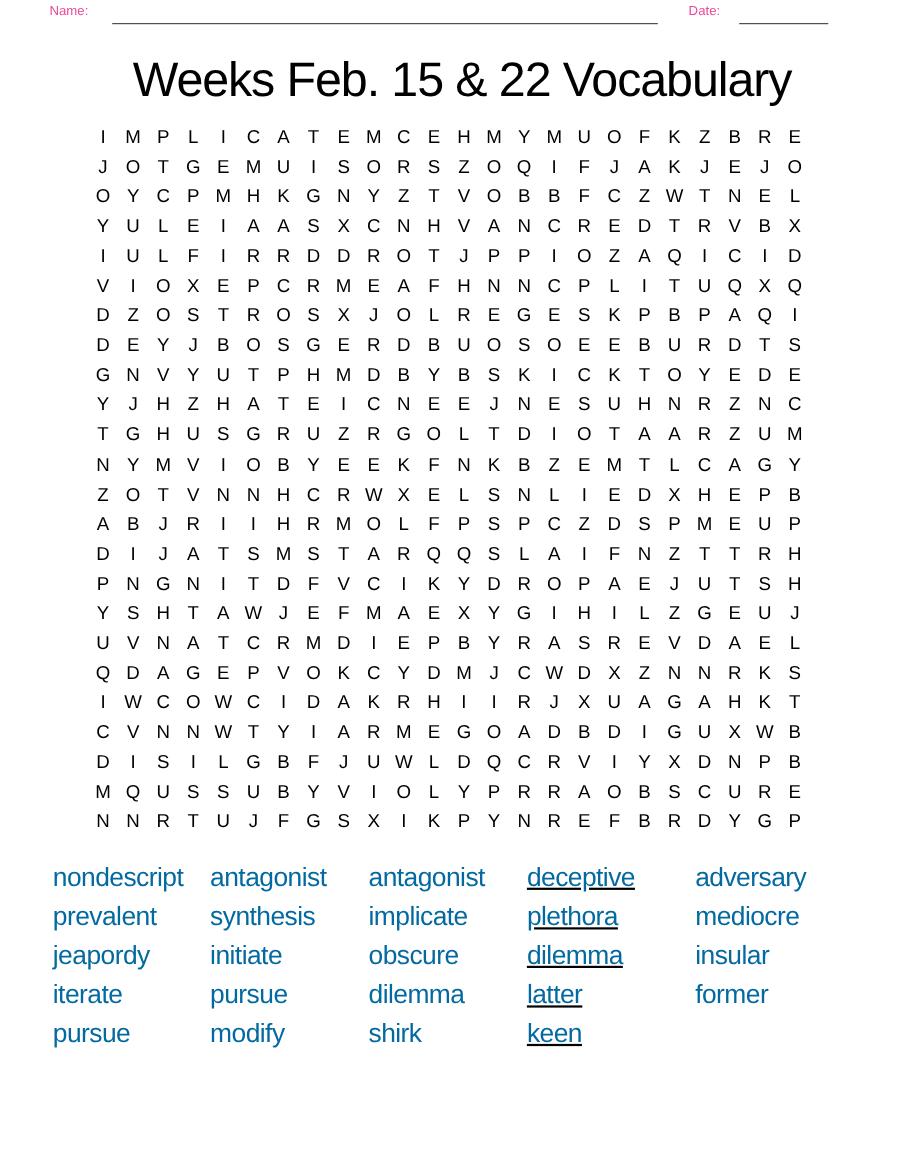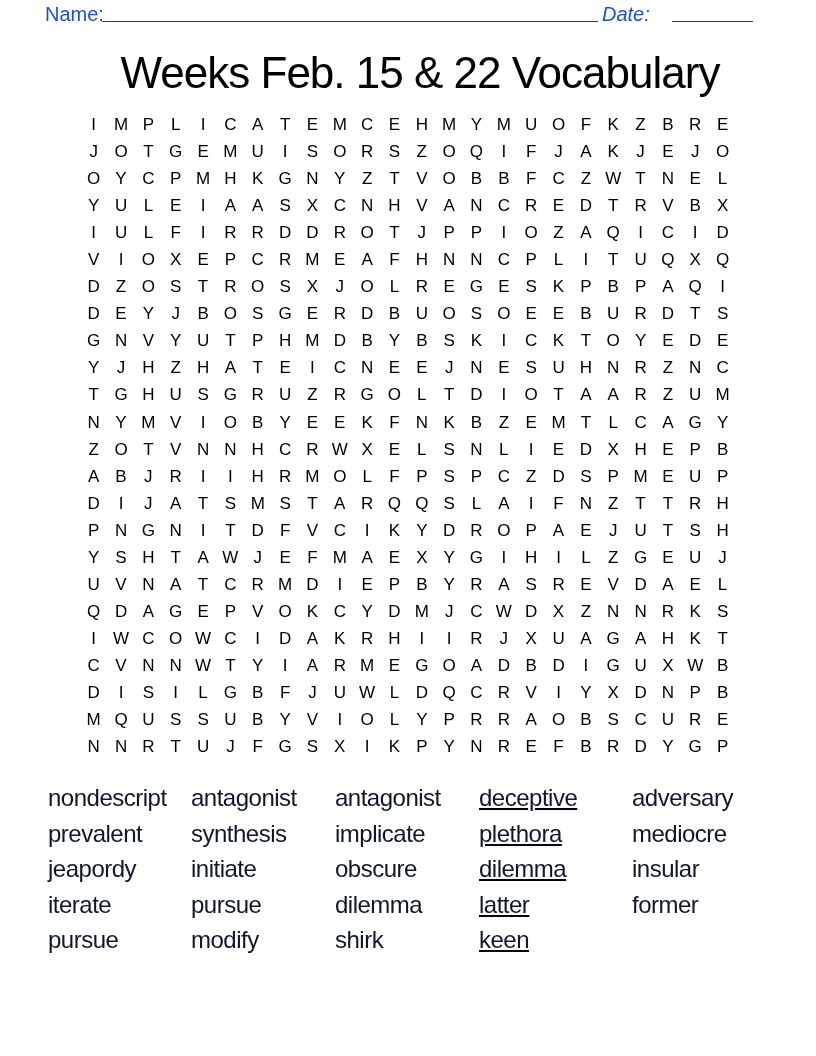--- a/index.html
+++ b/index.html
@@ -14,25 +14,25 @@
     background: #ffffff;
     color: #000000;
     font-family: "Liberation Sans", sans-serif;
     overflow: hidden;
   }
 
   
   .hdr-label {
     position: absolute;
     top: 3px;
-    font-size: 20px;
-    color: #1d4ed8;
+    font-size: 12px;
+    color: #ec4899;
   }
   .name-label { left: 45px; }
-  .date-label { left: 602px; font-style: italic; }
+  .date-label { left: 626px; }
   .fill-line {
     position: absolute;
     top: 2px;
     height: 19px;
     border-bottom: 1.6px solid #3d3d3d;
   }
   .name-line { left: 102px; width: 496px; }
   .date-line { left: 672px; width: 81px; }
 
   
@@ -79,21 +79,21 @@
   .word-col-0 { width: 143px; }
   .word-col-1 { width: 144px; }
   .word-col-2 { width: 144px; }
   .word-col-3 { width: 145px; text-decoration: underline; }
   .word-col-4 { width: 140px; margin-left: 8px; }
   .word {
     font-size: 24px;
     letter-spacing: -0.5px;
     line-height: 35.6px;
     white-space: nowrap;
-    color: #0f172a;
+    color: #0369a1;
   }
 </style>
 </head>
 <body>
 
 <div class="page">
 
   <span class="hdr-label name-label">Name:</span>
   <div class="fill-line name-line"></div>
 

